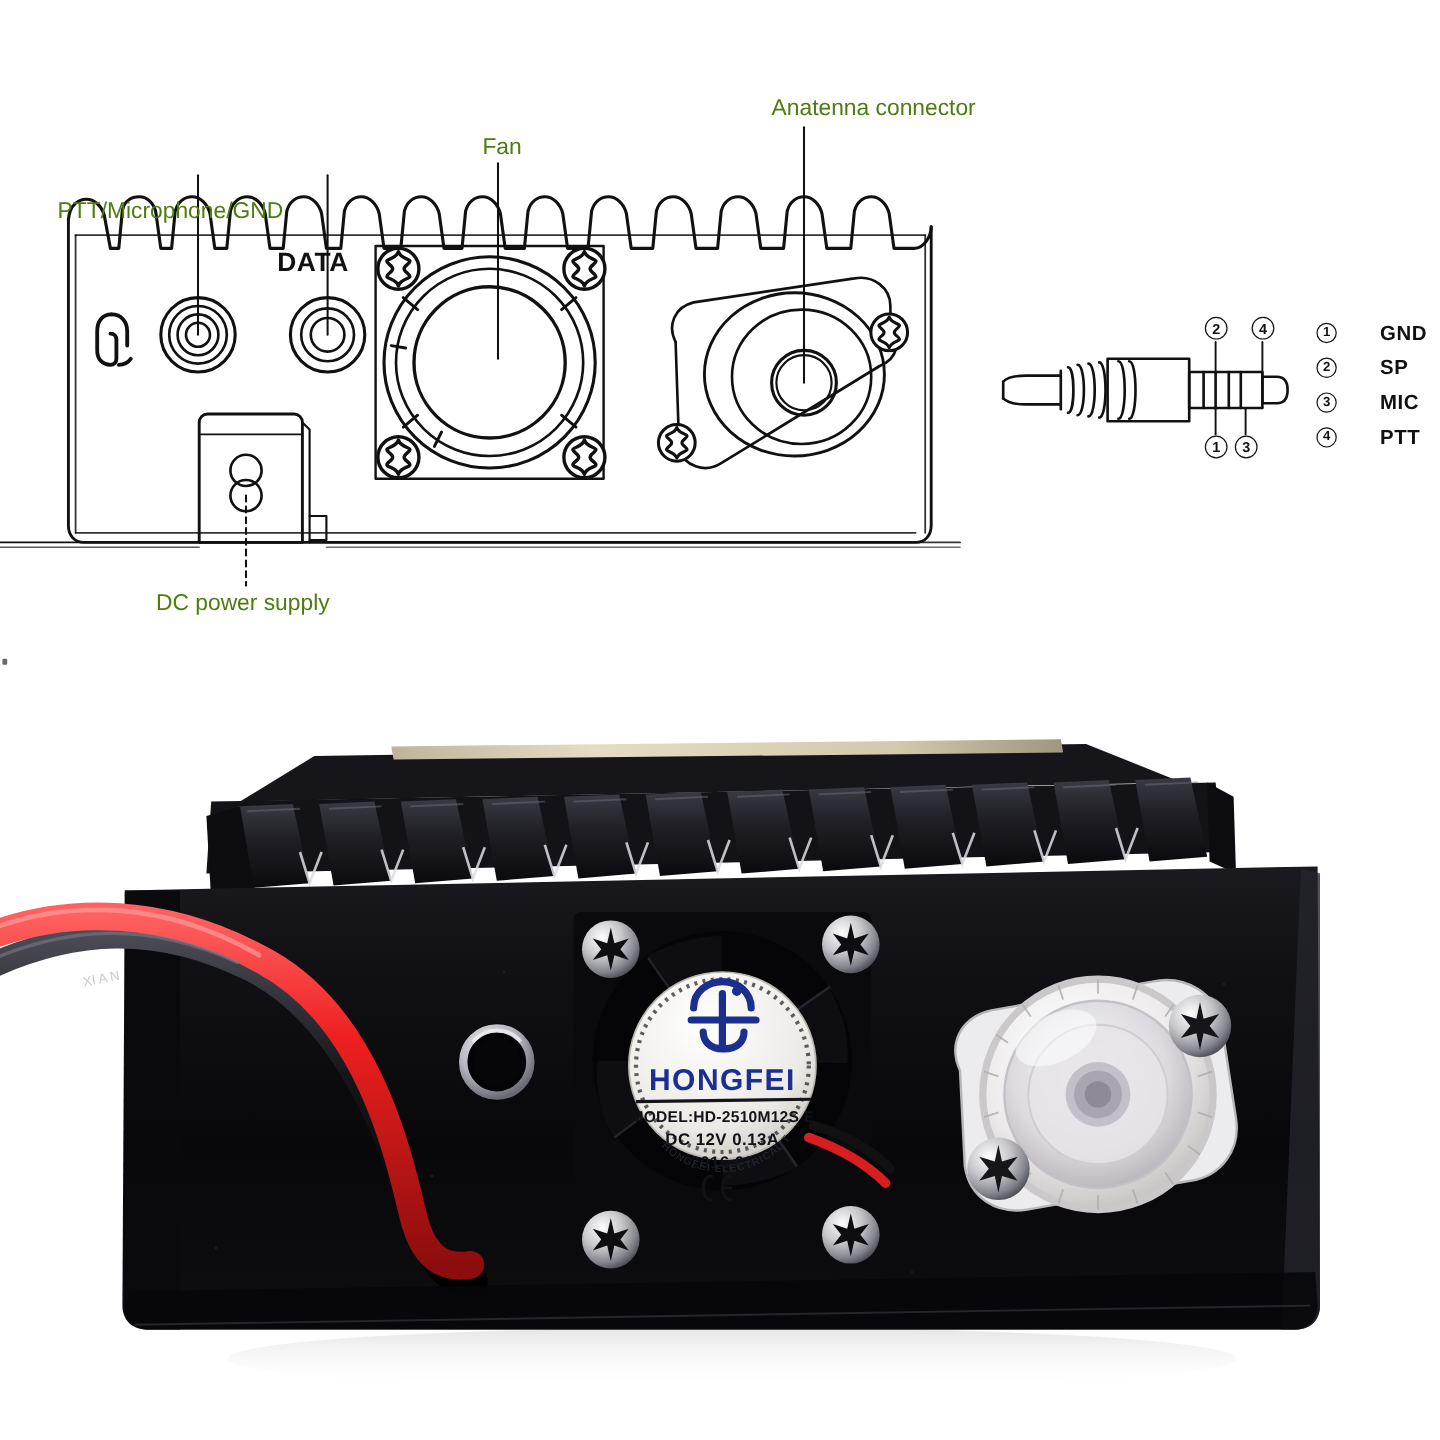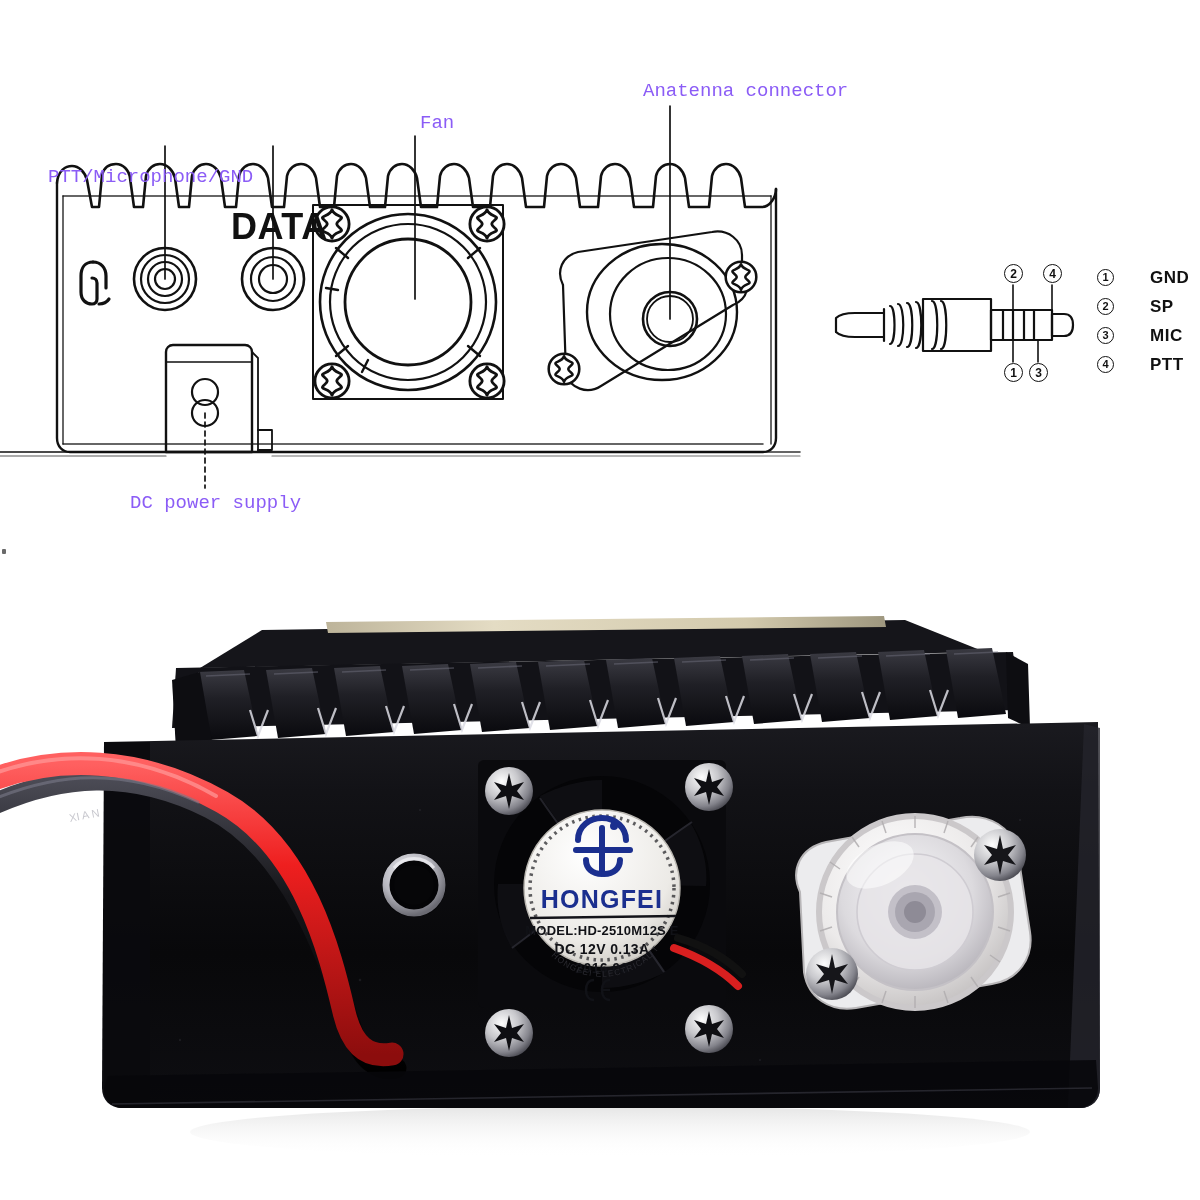--- a/index.html
+++ b/index.html
@@ -22,37 +22,37 @@
     position: absolute;
     left: 0; top: 0;
     width: 1200px; height: 560px;
     background: #ffffff;
   }
   #diagram-svg { display: block; }
 
   
   .callout-label {
     position: absolute;
-    font-family: Liberation Mono, monospace;
+    font-family: Liberation Sans, sans-serif;
     font-size: 19px;
-    color: #8b5cf6;
+    color: #4d7c0f;
     white-space: nowrap;
     letter-spacing: 0px;
     font-weight: 400;
     text-align: center;
   }
   #label-ptt  { left: 48px;  top: 118px; margin-top: 48px; }
-  #label-fan  { left: 420px; top: 112px; }
+  #label-fan  { left: 402px; top: 112px; }
   #label-ant  { left: 643px; top: 80px;  }
   #label-dc   { left: 130px; top: 492px; }
   #label-data {
     position: absolute;
     left: 231px; top: 206px;
     font-family: "Liberation Sans", "DejaVu Sans", sans-serif;
-    font-size: 36px;
+    font-size: 22px;
     font-weight: 700;
     color: #111;
     letter-spacing: 0.5px;
   }
 
   
   #pinout-legend {
     position: absolute;
     left: 1097px; top: 263px;
     width: 100px;

